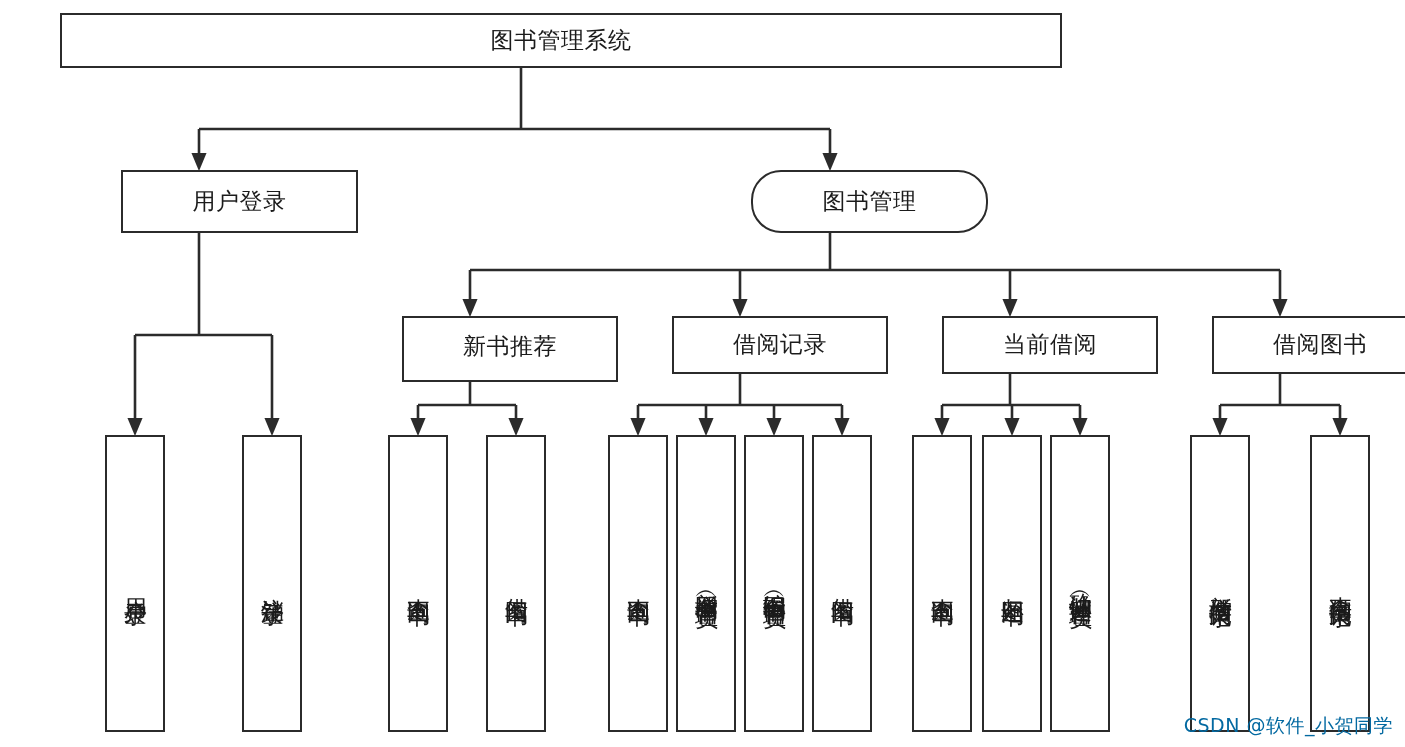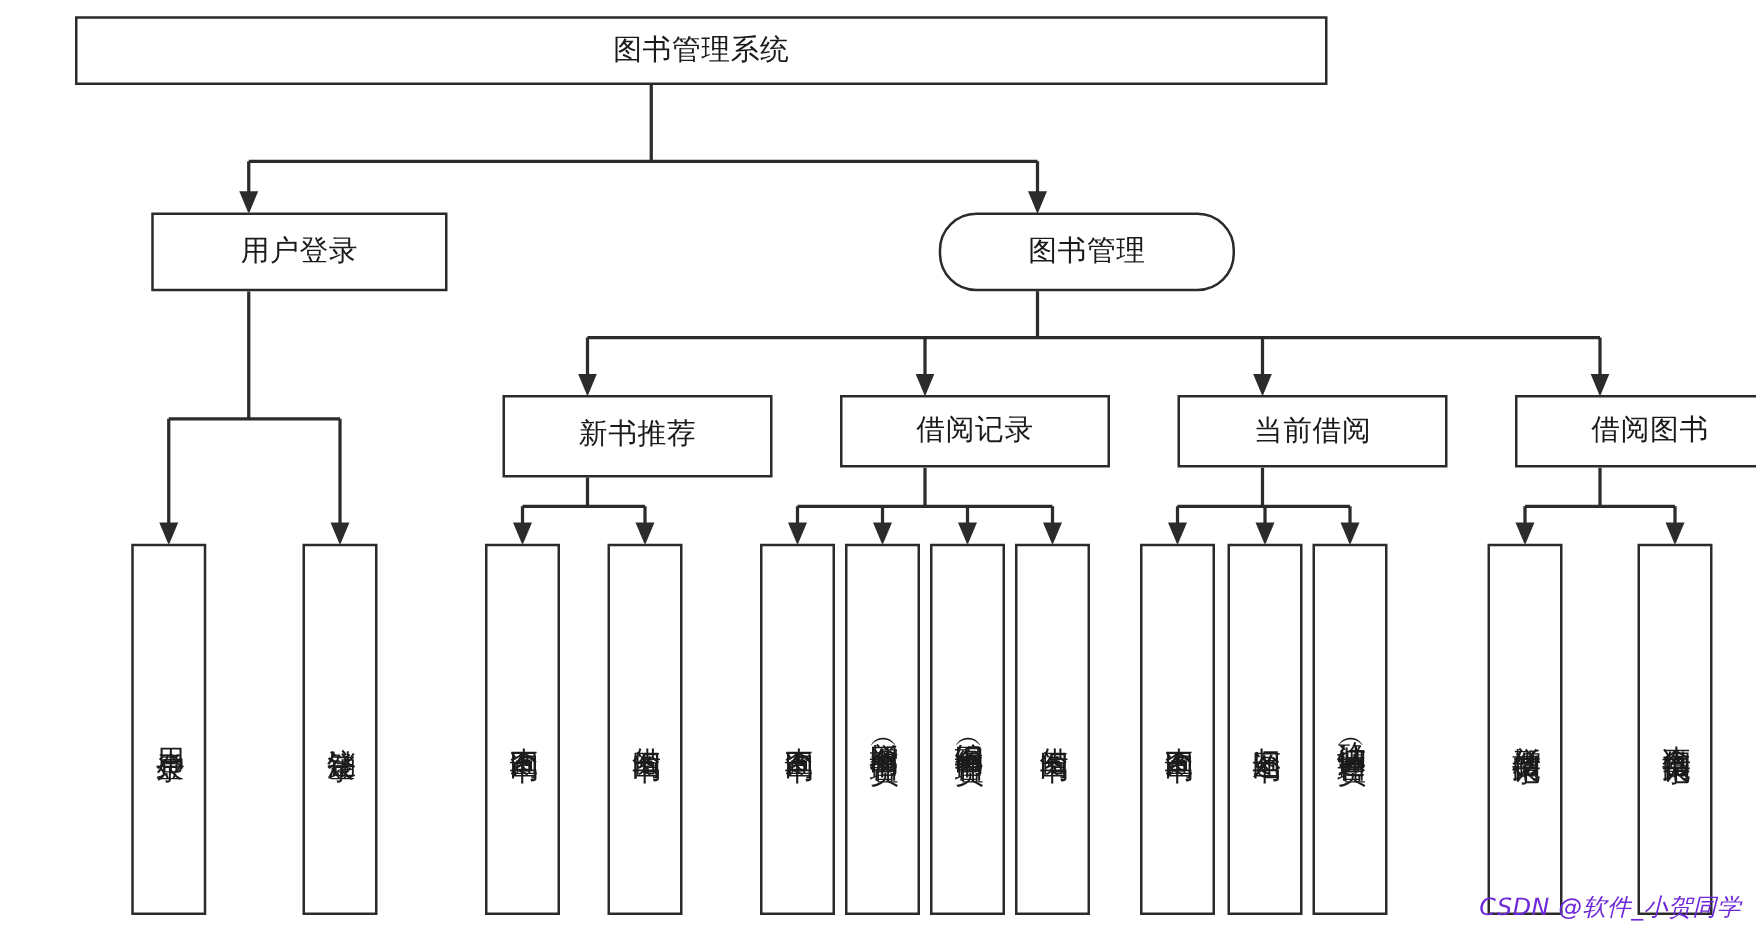--- a/index.html
+++ b/index.html
@@ -59,26 +59,25 @@
   }
   .node.vert .label {
     writing-mode: vertical-rl;
     text-orientation: upright;
   }
   #watermark {
     position: absolute;
     right: 12px;
     bottom: 8px;
     font-size: 19px;
-    color: #6d28d9;
+    color: #0369a1;
     letter-spacing: 0.5px;
     z-index: 6;
     white-space: nowrap;
     pointer-events: none;
-    font-style: italic;
   }
 </style>
 </head>
 <body>
 
 <div id="canvas">
 
   <svg id="svg-layer" viewBox="0 0 1405 747" xmlns="http://www.w3.org/2000/svg">
     <defs>
       <marker id="arrow" viewBox="0 0 12 12" refX="6" refY="6" markerWidth="7" markerHeight="7" orient="auto-start-reverse">

